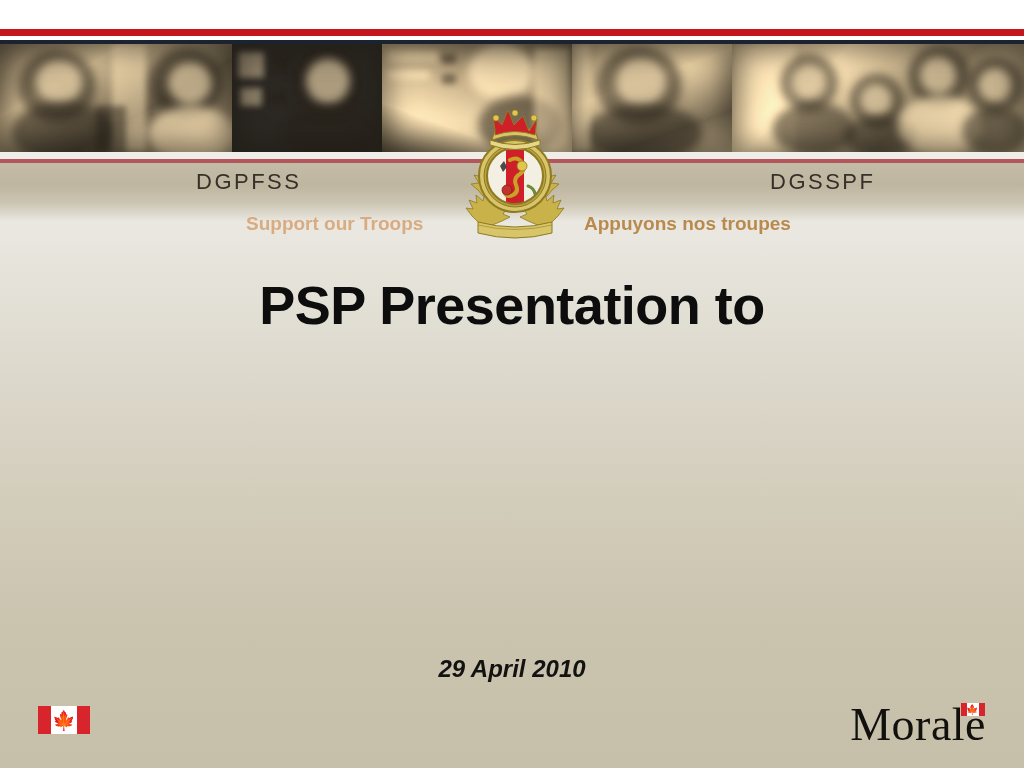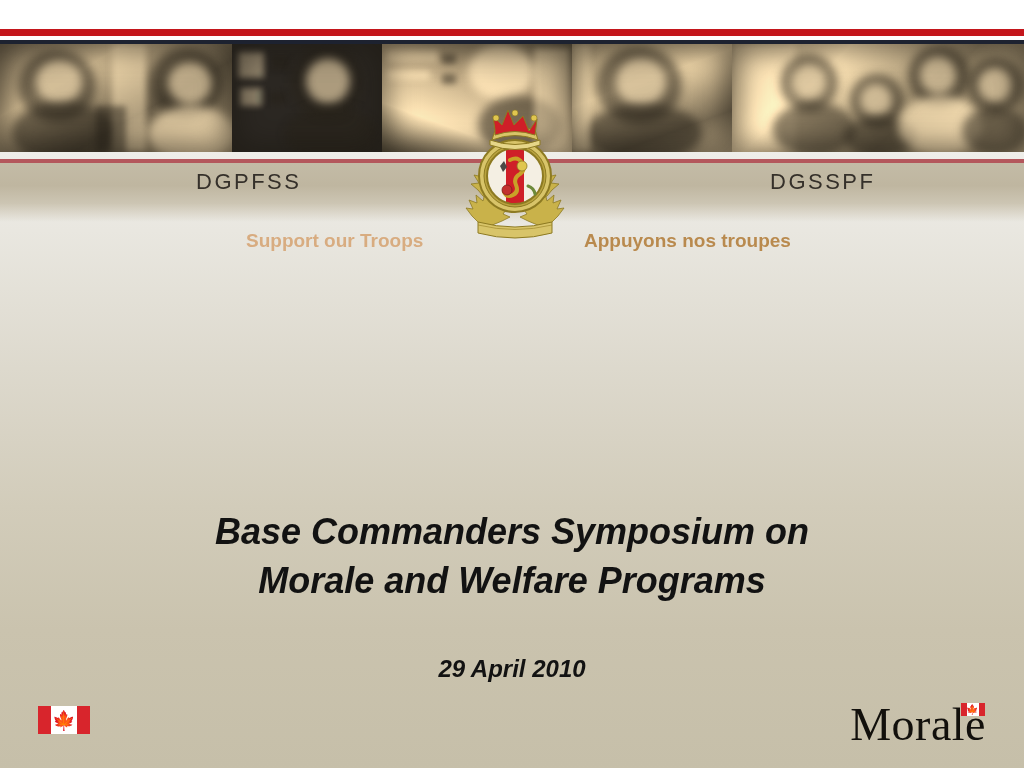--- a/index.html
+++ b/index.html
@@ -118,21 +118,21 @@
     font-size: 22px;
     letter-spacing: 2.5px;
     color: #35302a;
   }
   .org-left  { left: 196px; }
   .org-right { left: 770px; }
 
   
   .tagline {
     position: absolute;
-    top: 230px;
+    top: 213px;
     font-family: "Liberation Sans", sans-serif;
     font-weight: bold;
     font-size: 19px;
     white-space: nowrap;
     text-align: right;
   }
   .tagline-en { left: 246px; color: #d8ac80; }
   .tagline-fr { left: 584px; color: #b98a4e; }
 
   
@@ -366,26 +366,23 @@
         <path d="M33,26 l-2,-14 l9,9 l6,-15 l6,15 l9,-9 l6,15 l8,-12 l-2,16 q-20,-7 -40,0 z" fill="#cf1f28" stroke="#8d7a22" stroke-width="1"></path>
         <circle cx="34" cy="14" r="3" fill="#e0c64f" stroke="#8d7a22" stroke-width="0.6"></circle>
         <circle cx="53" cy="9" r="3" fill="#e0c64f" stroke="#8d7a22" stroke-width="0.6"></circle>
         <circle cx="72" cy="14" r="3" fill="#e0c64f" stroke="#8d7a22" stroke-width="0.6"></circle>
         <path d="M28,36 q25,9 50,0 l0,5 q-25,9 -50,0 z" fill="#e6d688" stroke="#8d7a22" stroke-width="1"></path>
       </g>
     </svg>
   </div>
 
   <div class="title">
+    <div>PSP Presentation to</div>
   </div>
 
-  <div class="subtitle">
-    <div>Base Commanders Symposium on</div>
-    <div>Morale and Welfare Programs</div>
-  </div>
 
   <div class="datetext">29 April 2010</div>
 
   <div class="dnd-sig">
     <div class="flag-mini">
       <div class="fl"></div>
       <div class="fr"></div>
       <div class="leaf">🍁</div>
     </div>
   </div>

